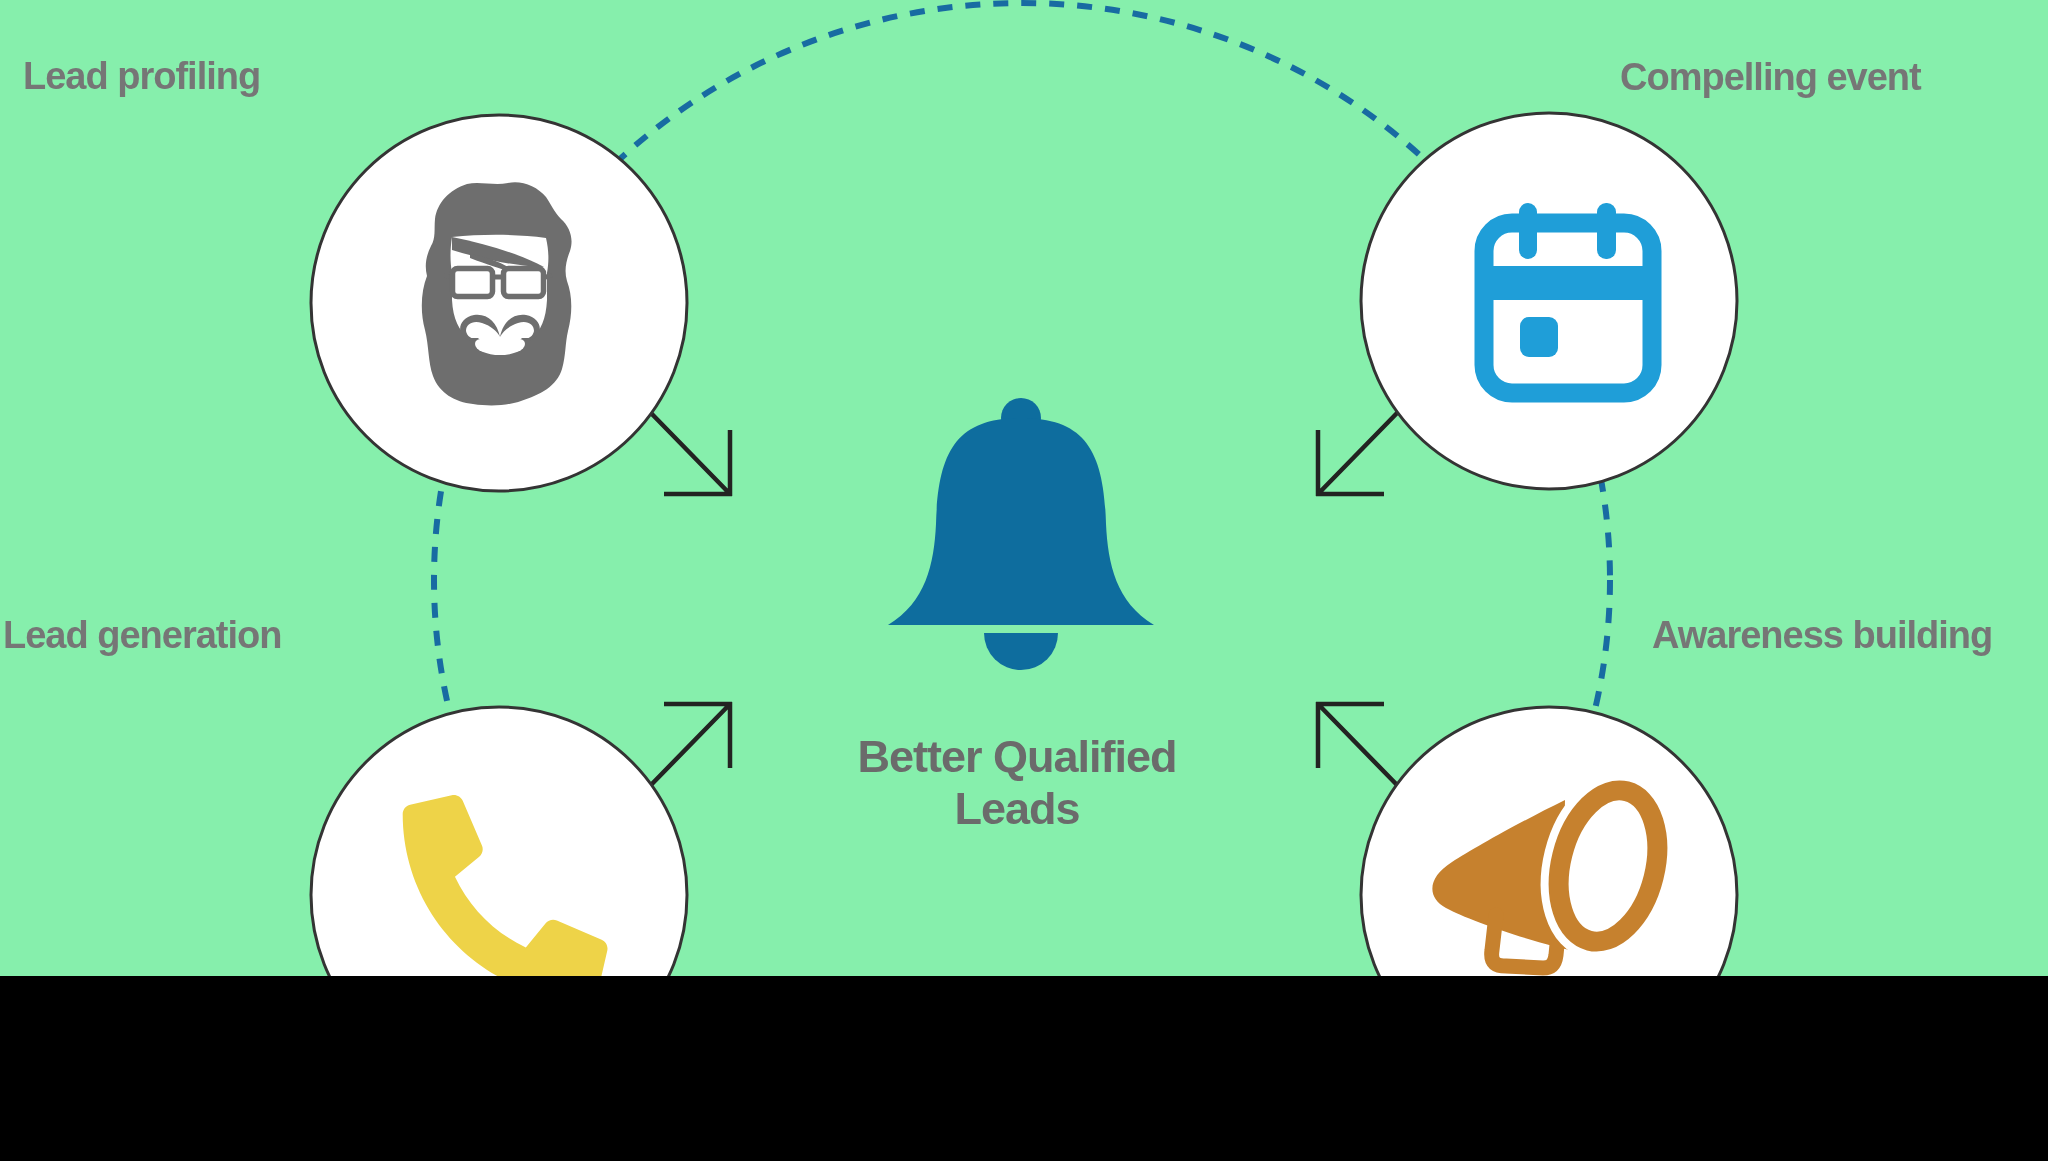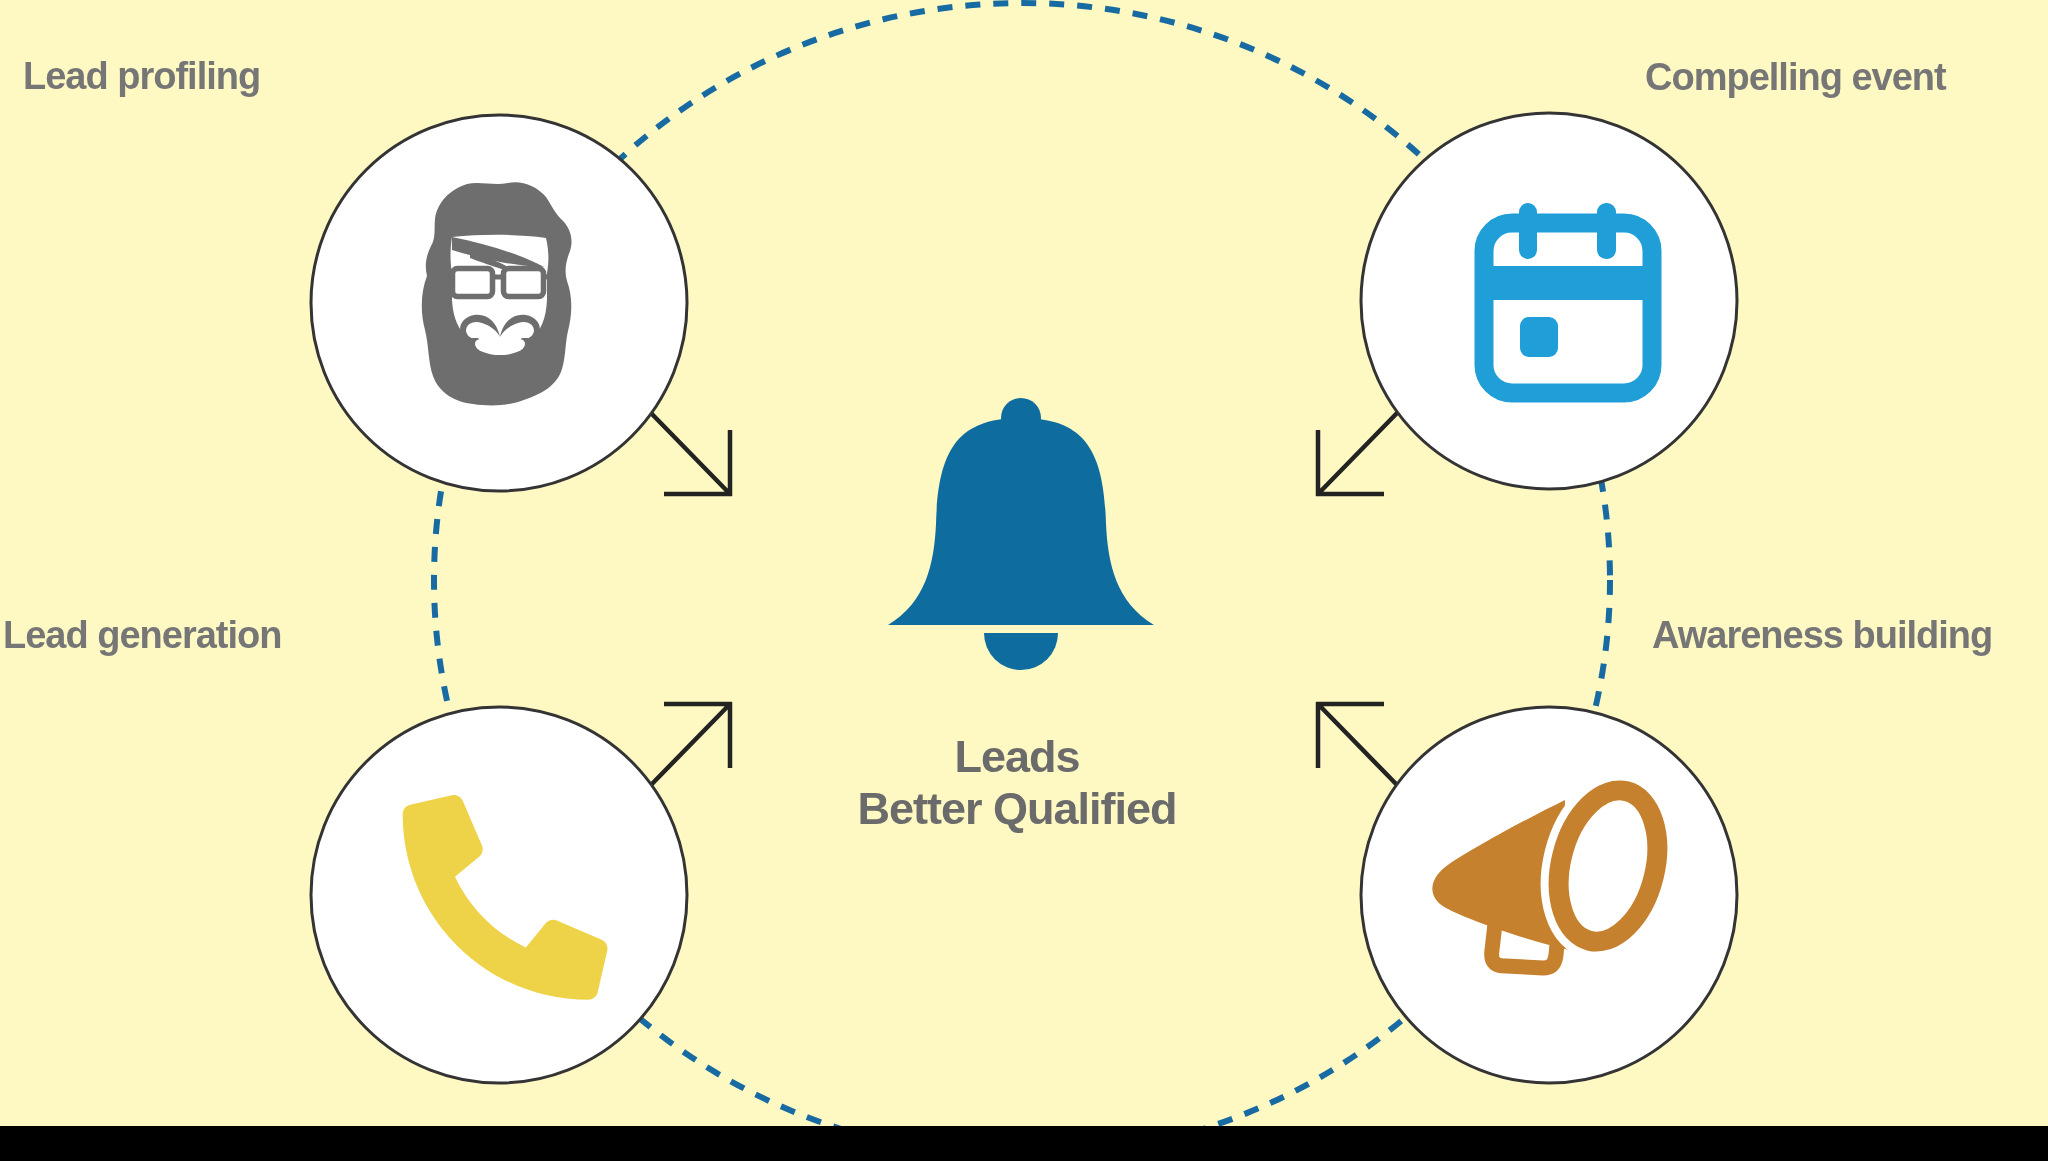--- a/index.html
+++ b/index.html
@@ -1,22 +1,22 @@
 <!DOCTYPE html>
 <html><head>
 <meta charset="utf-8">
 <style>
   html,body{margin:0;padding:0;background:#000;}
-  .stage{position:relative;width:2048px;height:1126px;background:#fef9c3;overflow:hidden;
+  .stage{position:relative;width:2048px;height:976px;background:#86efac;overflow:hidden;
          font-family:"Liberation Sans","DejaVu Sans",sans-serif;}
   .stage svg{position:absolute;left:0;top:0;}
   .corner-label{position:absolute;font-size:38px;font-weight:700;color:#767676;
                 letter-spacing:-1px;line-height:1.05;white-space:nowrap;}
   .label-tl{left:23px;top:57px;}
-  .label-tr{left:1620px;top:58px;margin-left:25px;}
+  .label-tr{left:1620px;top:58px;}
   .label-bl{left:3px;top:616px;}
   .label-br{left:1652px;top:616px;}
   .center-text{position:absolute;left:767px;top:731px;width:500px;text-align:center;
                font-size:45px;font-weight:700;color:#6b6b6b;letter-spacing:-1px;line-height:52px;}
   
   .dashring{fill:none;stroke:#186ba2;stroke-width:6;stroke-dasharray:15 13;}
   .white-node{fill:#ffffff;stroke:#343434;stroke-width:3;}
   .arrow{stroke:#232322;stroke-width:4.5;fill:none;}
   .bell{fill:#0e6d9e;}
   .cal-stroke{fill:none;stroke:#1f9ed8;stroke-width:19;}
@@ -109,17 +109,17 @@
       <path class="bell" d="M984 633 A37 37 0 0 0 1058 633 Z"></path>
     </g>
   </svg>
 
   <div class="corner-label label-tl">Lead profiling</div>
   <div class="corner-label label-tr">Compelling event</div>
   <div class="corner-label label-br">Awareness building</div>
   <div class="corner-label label-bl">Lead generation</div>
 
   <div class="center-text">
+    <div>Better Qualified</div>
     <div>Leads</div>
-    <div>Better Qualified</div>
   </div>
 
 </div>
 
 </body></html>

